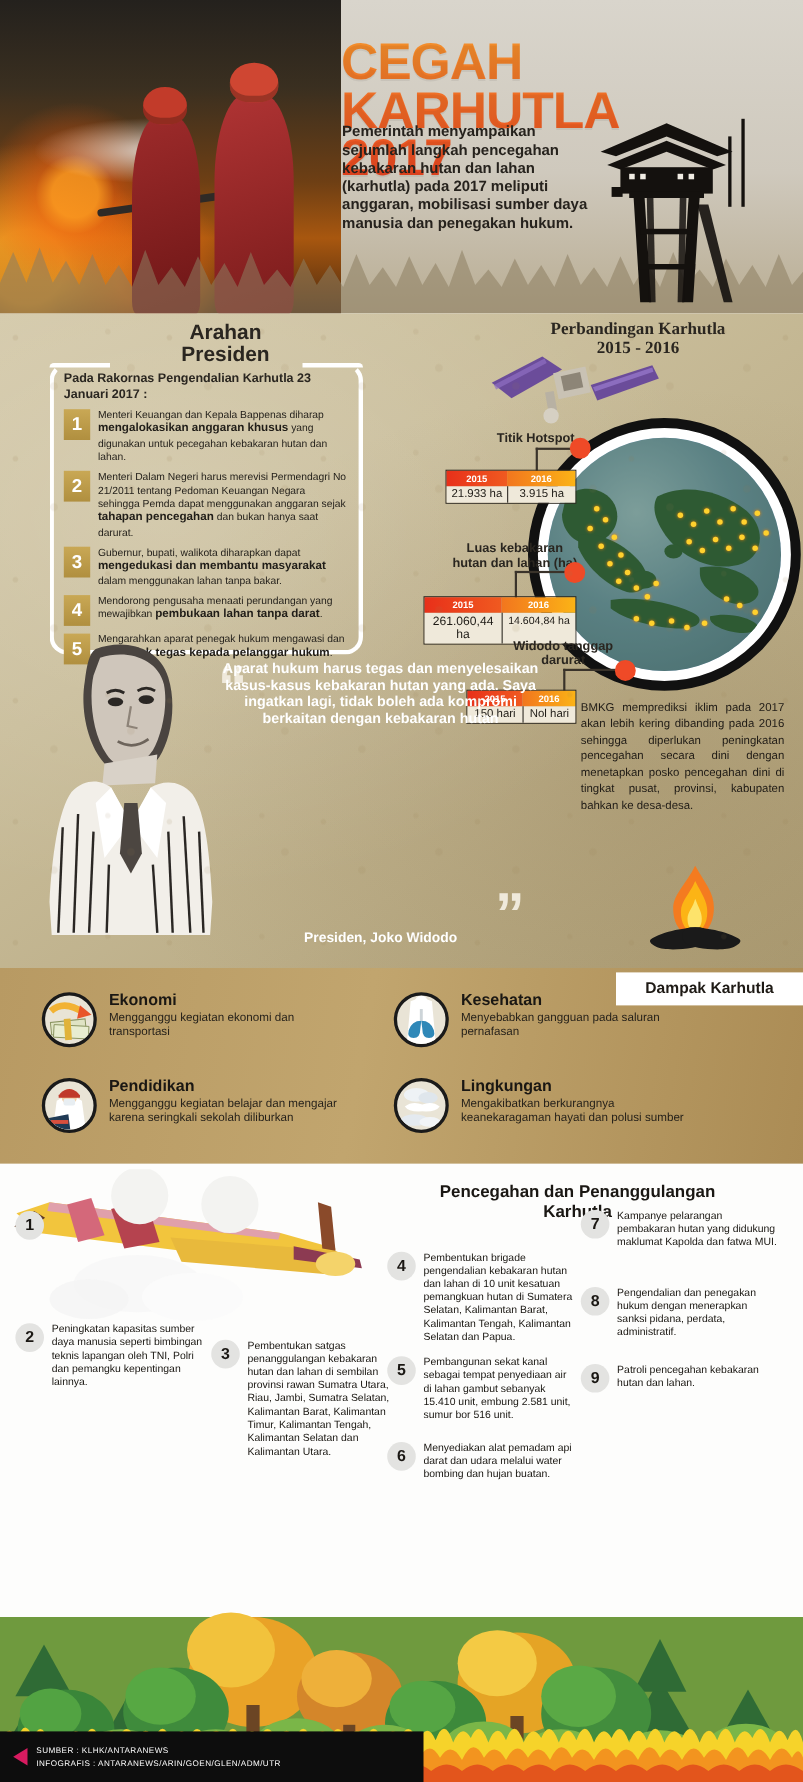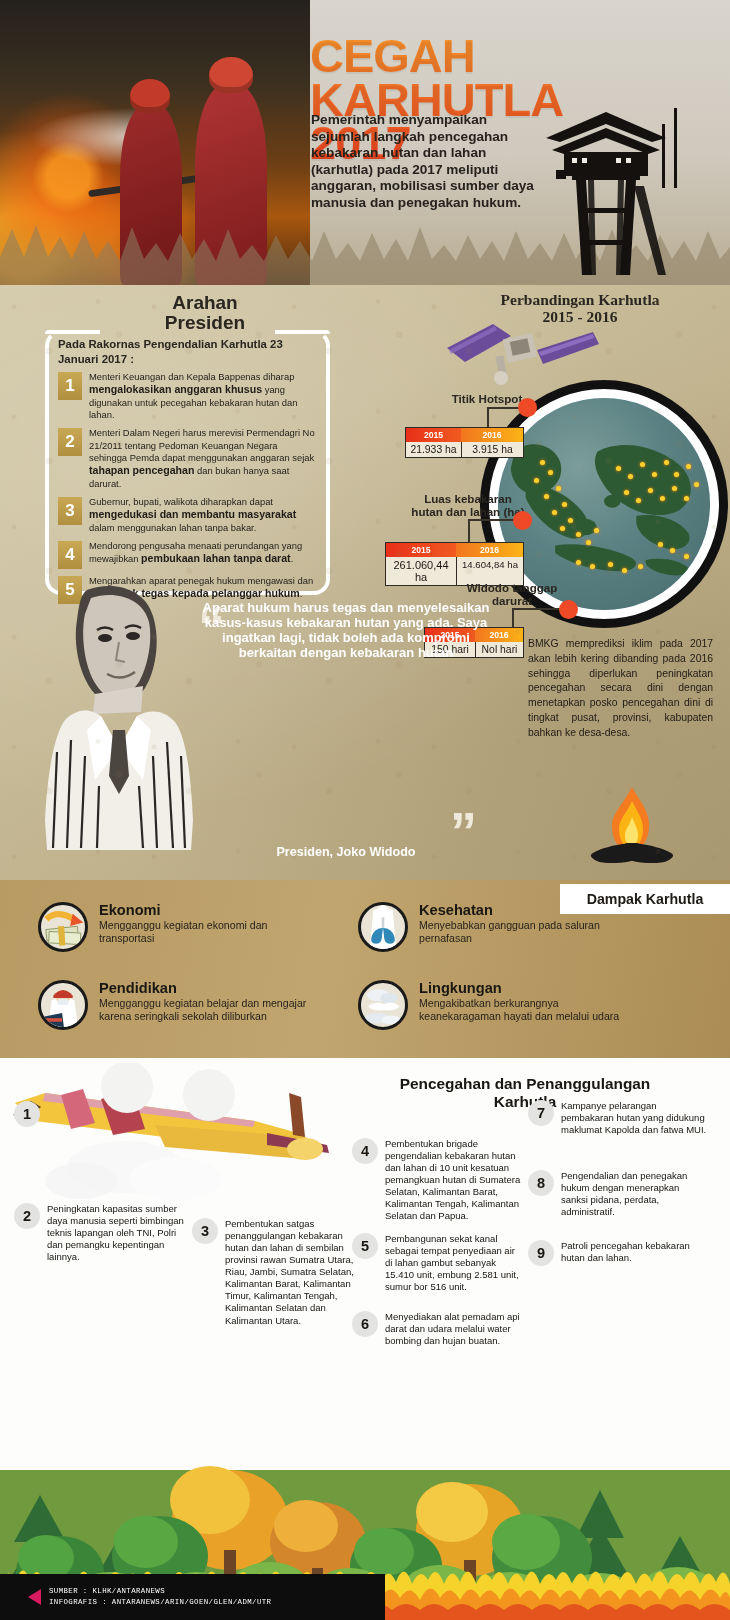--- a/index.html
+++ b/index.html
@@ -187,21 +187,21 @@
     background:#e3e3e1; color:#1a1713; font-size:14.5px; font-weight:bold;
     text-align:center; line-height:26px;
   }
   .ptext { font-size:9.5px; line-height:1.27; color:#17140f; }
 
   .forest { position:absolute; left:0; bottom:0; width:730px; height:300px; }
   .fire-strip { position:absolute; left:0; bottom:0; width:730px; height:62px; }
 
   .footer-bar {
     position:absolute; left:0; bottom:0; width:385px; height:46px; background:#0d0d0d;
-    display:flex; align-items:center; padding-left:28px; gap:8px; z-index:9;font-family:Liberation Mono, monospace;
+    display:flex; align-items:center; padding-left:12px; gap:8px; z-index:9;
   }
   .tri {
     width:0; height:0; border-top:8px solid transparent; border-bottom:8px solid transparent;
     border-right:13px solid #d81b60;
   }
   .foot-txt { font-size:7.4px; line-height:1.55; color:#ffffff; letter-spacing:.4px; }
 </style>
 </head>
 <body>
 
@@ -510,21 +510,21 @@
         <svg viewBox="0 0 50 50" style="width:100%;height:100%">
           <ellipse cx="20" cy="14" rx="13" ry="7" fill="#eef2f5"></ellipse>
           <ellipse cx="32" cy="17" rx="10" ry="6" fill="#dfe6ec"></ellipse>
           <path d="M8 26 Q16 20 26 24 Q36 20 44 26 Q40 32 26 31 Q12 32 8 26 Z" fill="#ffffff"></path>
           <ellipse cx="18" cy="40" rx="14" ry="6" fill="#e4eaf0"></ellipse>
           <ellipse cx="34" cy="42" rx="11" ry="5" fill="#f1f4f7"></ellipse>
         </svg>
       </div>
       <div>
         <div class="dtitle">Lingkungan</div>
-        <div class="dtext">Mengakibatkan berkurangnya keanekaragaman hayati dan melalui udara</div>
+        <div class="dtext">Mengakibatkan berkurangnya keanekaragaman hayati dan polusi sumber</div>
       </div>
     </div>
   </div>
 
   <div class="prev">
 
     <svg class="plane" viewBox="0 0 335 155">
       <g>
         <path d="M10 40 L40 30 L250 58 L300 72 L296 86 L240 84 L30 58 Z" fill="#f2c53d"></path>
         <path d="M40 30 L250 58 L248 64 L38 38 Z" fill="#e0a0ab"></path>

